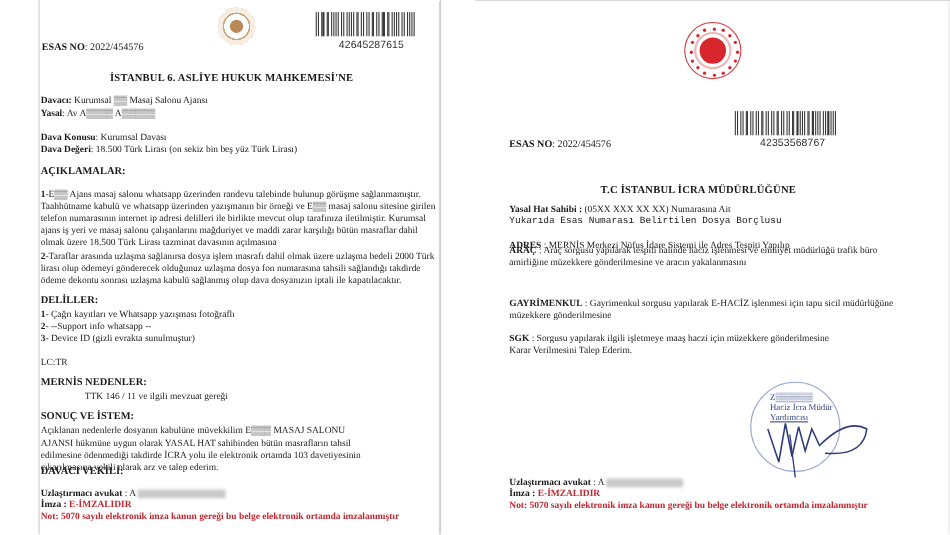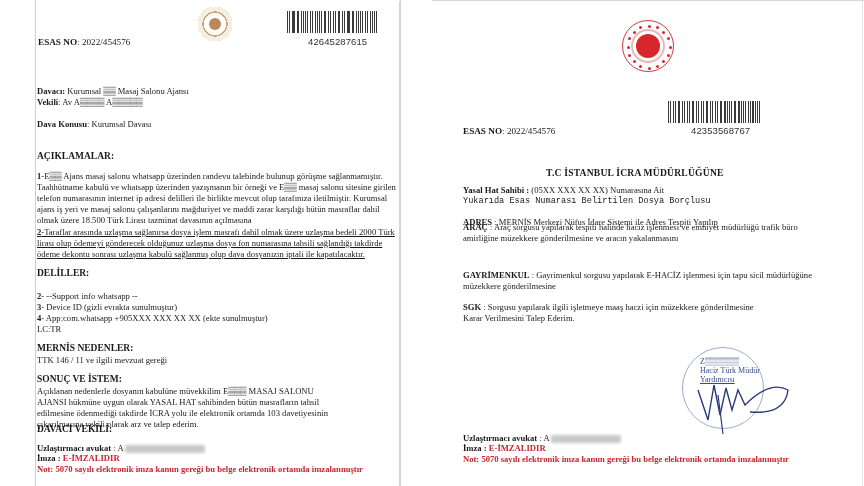--- a/index.html
+++ b/index.html
@@ -102,54 +102,58 @@
       <i style="width: 1px; margin-right: 2px;"></i>
       <i style="width: 2px; margin-right: 1px;"></i>
       <i style="width: 3px; margin-right: 2px;"></i>
     </div>
   <div class="barnum" style="left:308px; top:36px;">42645287615</div>
 
   <div class="abs esas" style="left:38px; top:37px;">
     <b>ESAS NO</b><span>: 2022/454576</span>
   </div>
 
+  <div class="abs court-title" style="left:100px; top:66px;">İSTANBUL 6. ASLİYE HUKUK MAHKEMESİ'NE</div>
 
   <div class="abs line" style="left:37px; top:86px;">
     <b class="k">Davacı:</b><span> Kurumsal ▒▒ Masaj Salonu Ajansı</span>
   </div>
   <div class="abs line" style="left:37px; top:97px;">
-    <b class="k">Vekili</b><span>: Av A▒▒▒▒ A▒▒▒▒▒</span>
+    <b class="k">Yasal</b><span>: Av A▒▒▒▒ A▒▒▒▒▒</span>
   </div>
   <div class="abs line" style="left:37px; top:119px;">
     <b class="k">Dava Konusu</b><span>: Kurumsal Davası</span>
   </div>
+  <div class="abs line" style="left:37px; top:130px;">
+    <b class="k">Dava Değeri</b><span>: 18.500 Türk Lirası (on sekiz bin beş yüz Türk Lirası)</span>
+  </div>
 
   <div class="abs hd" style="left:37px; top:151px;">AÇIKLAMALAR:</div>
 
   <div class="abs para" style="left:37px; top:171px; width:360px;">
     <b class="k">1</b><span>-E▒▒ Ajans masaj salonu whatsapp üzerinden randevu talebinde bulunup görüşme sağlanmamıştır. Taahhütname kabulü ve whatsapp üzerinden yazışmanın bir örneği ve E▒▒ masaj salonu sitesine girilen telefon numarasının internet ip adresi delilleri ile birlikte mevcut olup tarafınıza iletilmiştir. Kurumsal ajans iş yeri ve masaj salonu çalışanlarını mağduriyet ve maddi zarar karşılığı bütün masraflar dahil olmak üzere 18.500 Türk Lirası tazminat davasının açılmasına</span>
   </div>
-  <div class="abs para" style="left:37px; top:227px; width:360px;text-decoration:underline;">
+  <div class="abs para" style="left:37px; top:227px; width:360px;">
     <b class="k">2</b><span>-Taraflar arasında uzlaşma sağlanırsa dosya işlem masrafı dahil olmak üzere uzlaşma bedeli 2000 Türk lirası olup ödemeyi gönderecek olduğunuz uzlaşma dosya fon numarasına tahsili sağlandığı takdirde ödeme dekontu sonrası uzlaşma kabulü sağlanmış olup dava dosyanızın iptali ile kapatılacaktır.</span>
   </div>
 
   <div class="abs hd" style="left:37px; top:268px;">DELİLLER:</div>
+  <div class="abs line" style="left:37px; top:280px;">
+    <b class="k">1</b><span>- Çağrı kayıtları ve Whatsapp yazışması fotoğraflı</span>
+  </div>
   <div class="abs line" style="left:37px; top:291px;text-align:right;">
     <b class="k">2</b><span>- --Support info whatsapp --</span>
   </div>
   <div class="abs line" style="left:37px; top:302px;">
     <b class="k">3</b><span>- Device ID (gizli evrakta sunulmuştur)</span>
   </div>
-  <div class="abs line" style="left:37px; top:313px;">
-    <b class="k">4</b><span>- App:com.whatsapp +905XXX XXX XX XX (ekte sunulmuştur)</span>
-  </div>
   <div class="abs line" style="left:37px; top:324px;"> LC:TR</div>
 
   <div class="abs hd" style="left:37px; top:343px;">MERNİS NEDENLER:</div>
-  <div class="abs line" style="left:37px; top:355px;">TTK 146 / 11 ve ilgili mevzuat gereği</div>
+  <div class="abs line" style="left:37px; top:355px;padding-left:40px;">TTK 146 / 11 ve ilgili mevzuat gereği</div>
 
   <div class="abs hd" style="left:37px; top:374px;">SONUÇ VE İSTEM:</div>
   <div class="abs para" style="left:37px; top:386px; width:294px;">Açıklanan nedenlerle dosyanın kabulüne müvekkilim E▒▒▒ MASAJ SALONU AJANSI hükmüne uygun olarak YASAL HAT sahibinden bütün masrafların tahsil edilmesine ödenmediği takdirde İCRA yolu ile elektronik ortamda 103 davetiyesinin çıkarılmasına vekili olarak arz ve talep ederim.</div>
 
   <div class="abs hd" style="left:37px; top:424px;">DAVACI VEKİLİ:</div>
 
   <div class="abs line" style="left:37px; top:443px;">
     <b class="k">Uzlaştırmacı avukat</b><span> : A</span>
     <span class="blur" style="width:80px;"></span>
   </div>
@@ -253,21 +257,21 @@
 </div>
 
 <div class="abs line" style="left:463px; top:302px;">
   <b class="k">SGK</b><span> : Sorgusu yapılarak ilgili işletmeye maaş haczi için müzekkere gönderilmesine</span>
 </div>
 <div class="abs line" style="left:463px; top:313px;">Karar Verilmesini Talep Ederim.</div>
 
 <div class="stamp"></div>
 <div class="stamp-text" style="left:700px; top:357px;">
   <div>Z▒▒▒▒▒▒</div>
-  <div>Haciz Türk Müdür</div>
+  <div>Haciz İcra Müdür</div>
   <div style="text-decoration: underline;">Yardımcısı</div>
 </div>
 <svg class="sig" width="100" height="75" viewBox="0 0 100 75">
   <path d="M8 30 L18 60 L24 25 L30 55 L36 28 L42 50 L48 30 L55 45 Q80 20 98 30 Q95 55 60 52" fill="none" stroke="#2d3a7a" stroke-width="1.4"></path>
   <path d="M28 35 L33 74" stroke="#2d3a7a" stroke-width="1.2"></path>
 </svg>
 
 <div class="abs line" style="left:463px; top:433px;">
   <b class="k">Uzlaştırmacı avukat</b><span> : A</span>
   <span class="blur" style="width:70px;"></span>

